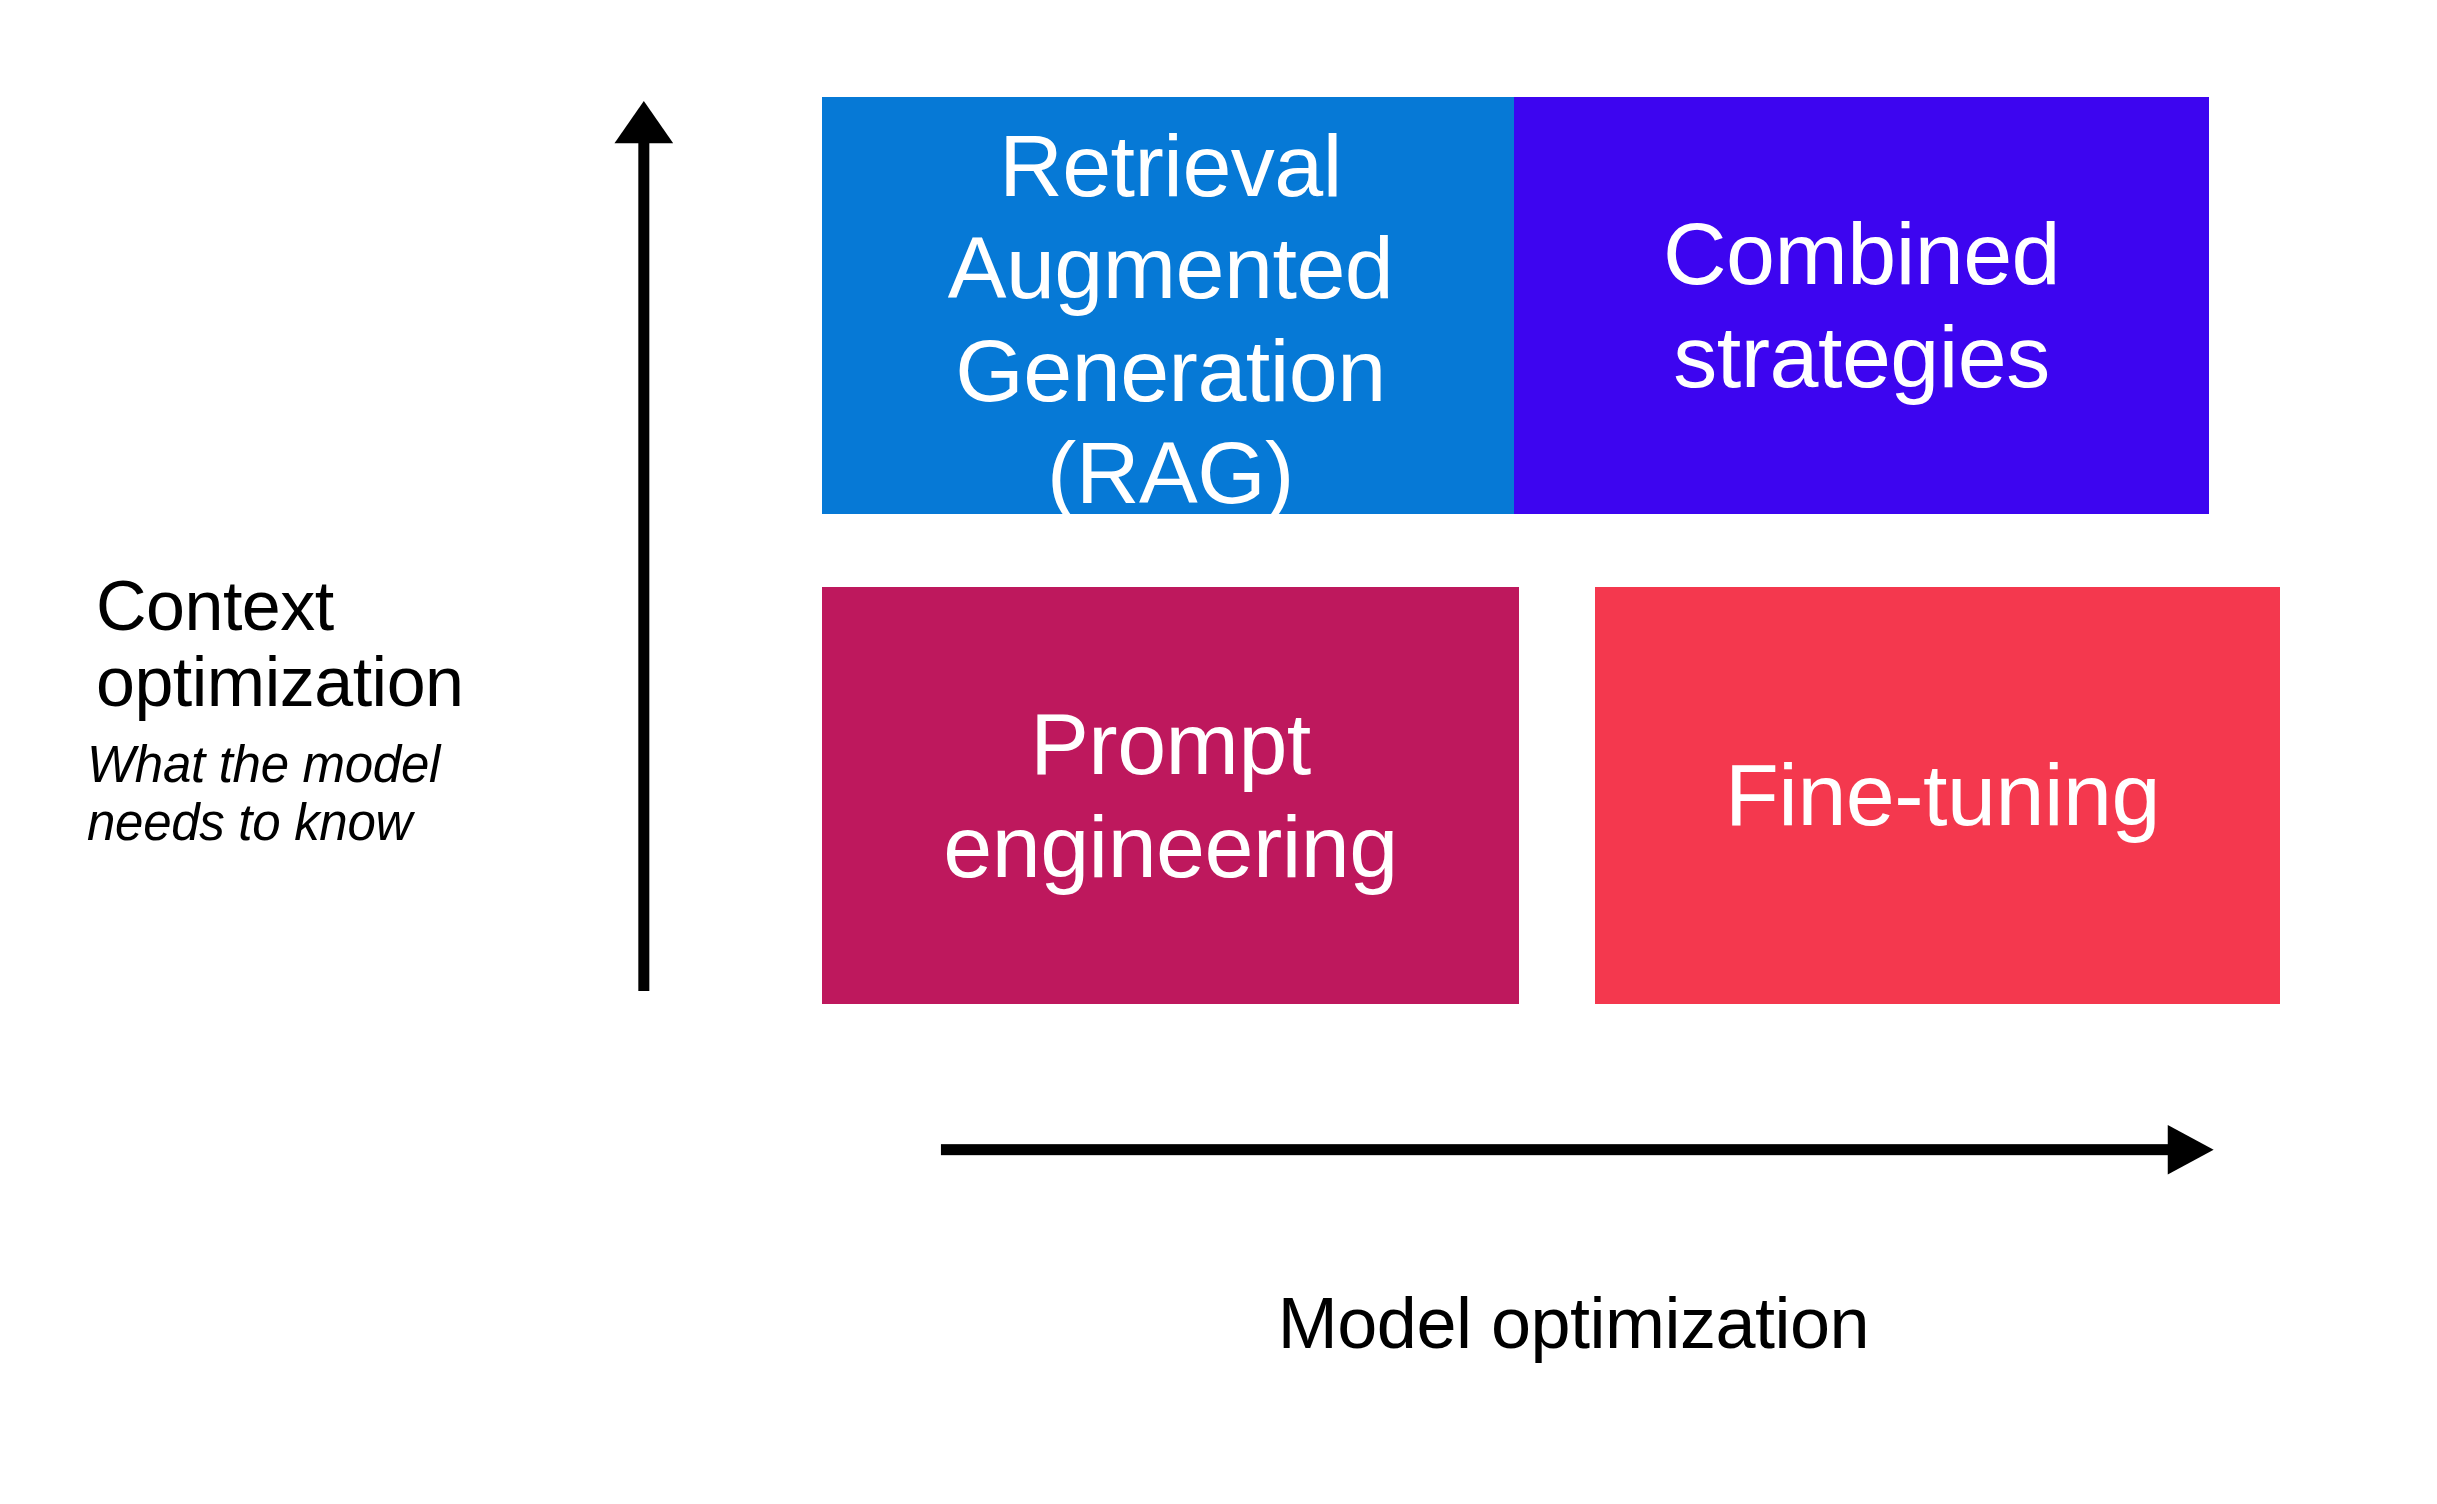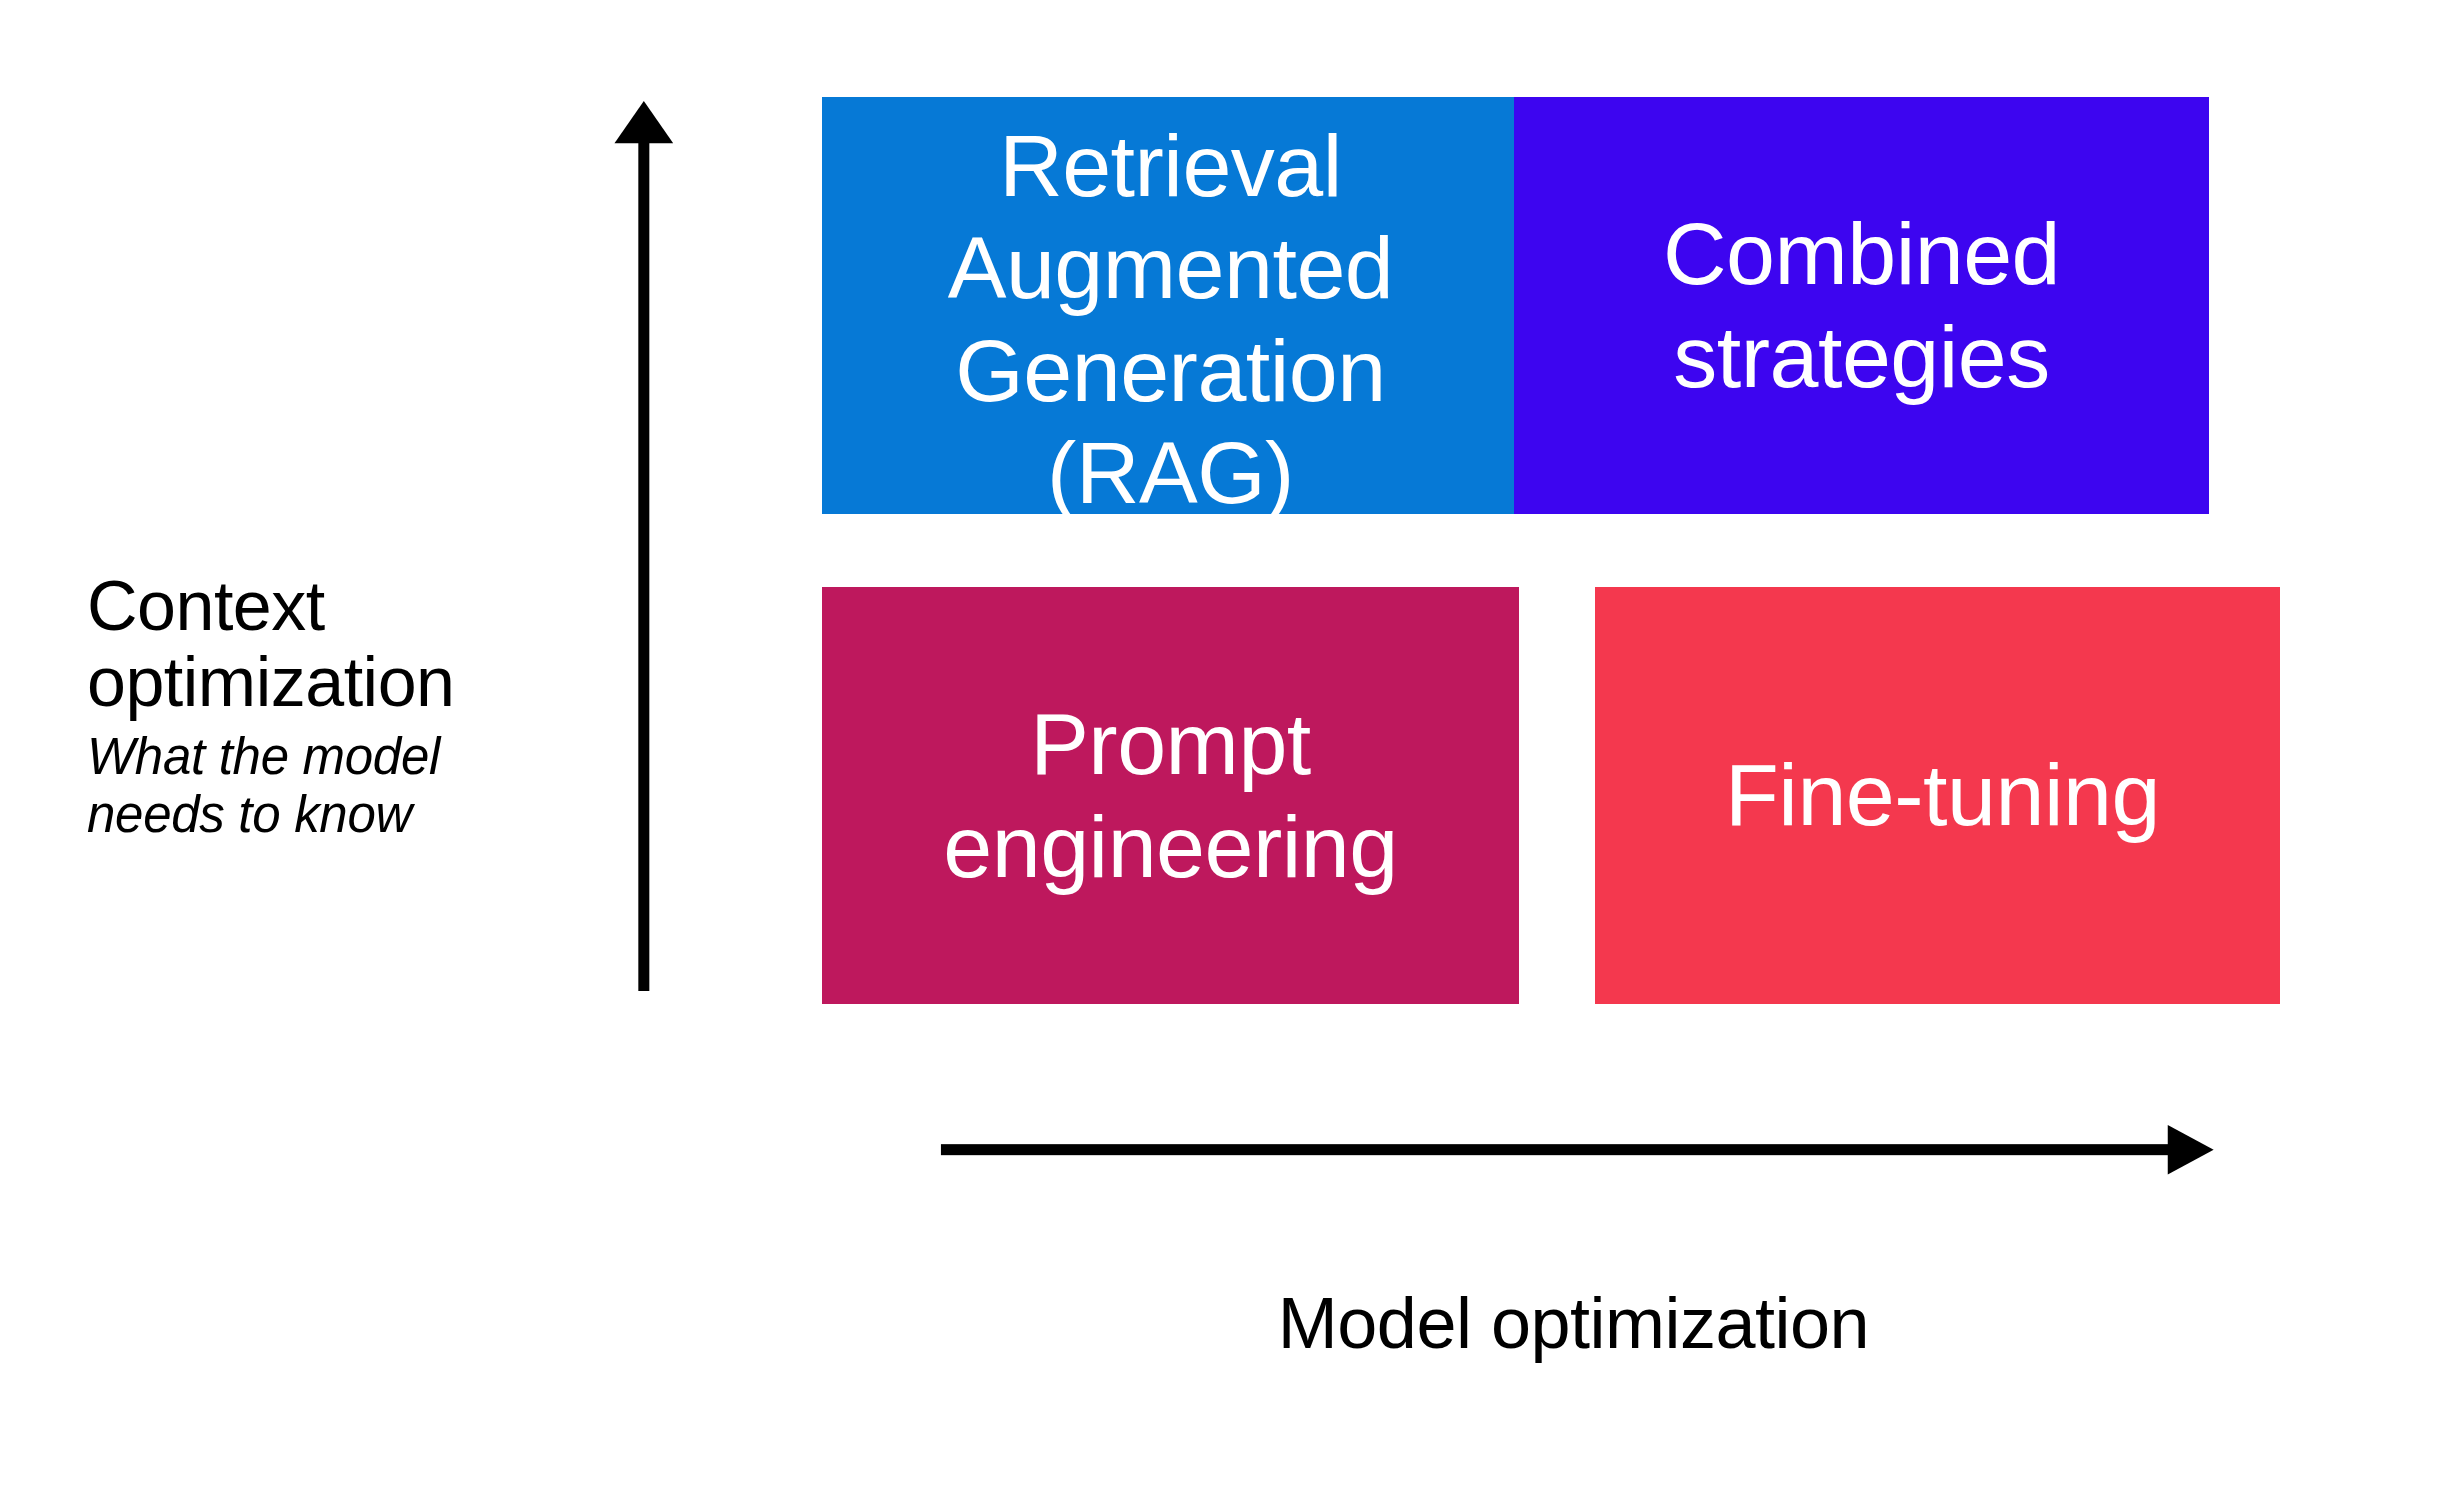--- a/index.html
+++ b/index.html
@@ -85,28 +85,29 @@
     top: 569px;
     width: 477px;
     color: #000000;
   }
   #y-axis-label .axis-title {
     display: block;
     font-size: 70px;
     line-height: 1.08;
     white-space: pre-line;
     letter-spacing: -0.5px;
+    margin-left: 9px;
   }
   #y-axis-label .axis-sub {
     display: block;
     font-size: 51px;
     font-style: italic;
     line-height: 1.13;
     white-space: pre-line;
-    margin-top: 8px;
+    margin-top: 16px;
     letter-spacing: -0.3px;
   }
 
   #x-axis-label {
     position: absolute;
     left: 936px;
     top: 1285px;
     width: 1275px;
     text-align: center;
     color: #000000;

